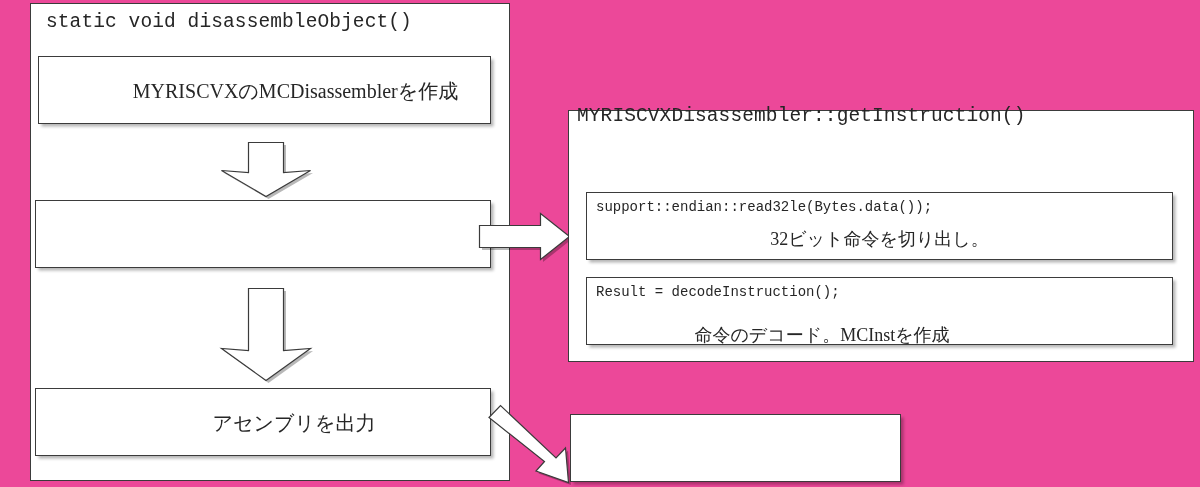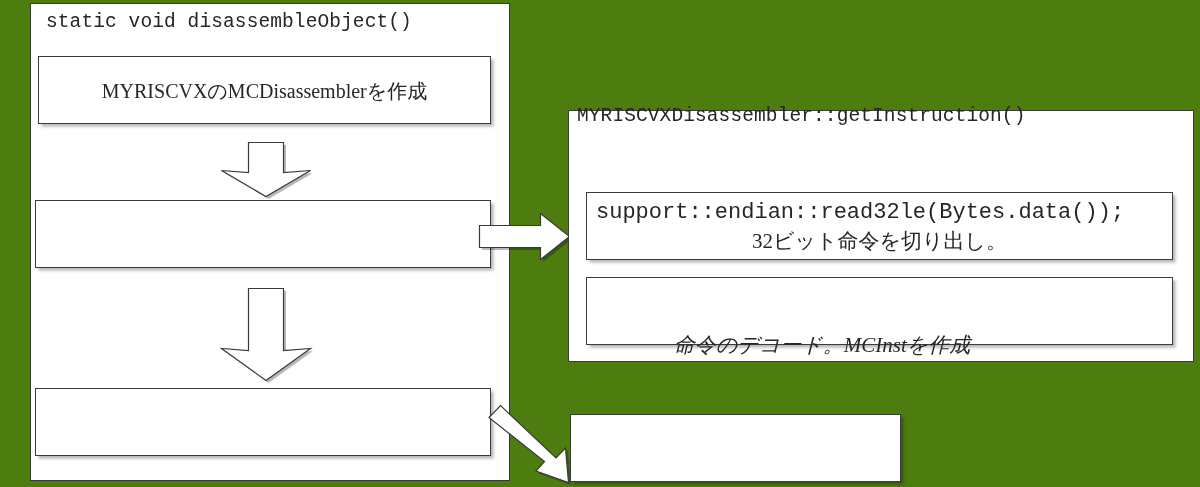--- a/index.html
+++ b/index.html
@@ -4,21 +4,21 @@
 <style>
   html, body {
     margin: 0;
     padding: 0;
     background: #ffffff;
   }
   #canvas {
     position: relative;
     width: 1200px;
     height: 487px;
-    background: #4d7c0f;
+    background: #ec4899;
     font-family: "Liberation Serif", "DejaVu Serif", serif;
     overflow: hidden;
   }
 
   
   .box {
     position: absolute;
     background: #ffffff;
     border: 1.2px solid #3b3b3b;
     box-sizing: border-box;
@@ -39,30 +39,31 @@
   }
 
   
   .mono {
     font-family: "Liberation Mono", "DejaVu Sans Mono", monospace;
     font-size: 19.5px;
     letter-spacing: 0.1px;
   }
   .mono-sm {
     font-family: "Liberation Mono", "DejaVu Sans Mono", monospace;
-    font-size: 22px;
+    font-size: 14px;
   }
   
   .jp {
     font-family: "Liberation Serif", "DejaVu Serif", serif;
     font-size: 20px;
+    margin-left: 31px;
   }
   .jp-sm {
     font-family: "Liberation Serif", "DejaVu Serif", serif;
-    font-size: 21px;
+    font-size: 18px;
   }
 
   .center { text-align: center; }
 
   
   .arrow-svg {
     position: absolute;
     overflow: visible;
   }
   .arrow-shape {
@@ -106,36 +107,38 @@
   </svg>
 
   <div id="box-decode" class="box"></div>
 
   <svg class="arrow-svg" style="left:203px; top:286px;" width="124" height="95" viewBox="0 0 124 95">
     <path class="arrow-shadow" d="M 45.5 2.5 L 80.5 2.5 L 80.5 64.5 L 107.5 62.5 L 63 94.5 L 18.5 62.5 L 45.5 64.5 Z" transform="translate(2.5,2.5)"></path>
     <path class="arrow-shape" d="M 45.5 2.5 L 80.5 2.5 L 80.5 64.5 L 107.5 62.5 L 63 94.5 L 18.5 62.5 L 45.5 64.5 Z"></path>
   </svg>
 
   <div id="box-emit" class="box"></div>
+  <div class="txt jp center" style="left:35px; top:411px; width:456px;">アセンブリを出力</div>
 
   <svg class="arrow-svg" style="left:478px; top:212px;" width="94" height="52" viewBox="0 0 94 52">
     <path class="arrow-shadow" d="M 1.5 13.5 L 62.5 13.5 L 62.5 1.5 L 91.5 24.5 L 62.5 47.5 L 62.5 35.5 L 1.5 35.5 Z" transform="translate(2.5,2.5)"></path>
     <path class="arrow-shape" d="M 1.5 13.5 L 62.5 13.5 L 62.5 1.5 L 91.5 24.5 L 62.5 47.5 L 62.5 35.5 L 1.5 35.5 Z"></path>
   </svg>
 
   <div id="panel-right" class="panel-outline"></div>
 
   <div class="txt mono" style="left:577px; top:104px;">MYRISCVXDisassembler::getInstruction()</div>
 
   <div id="box-read32" class="box"></div>
   <div class="txt mono-sm" style="left:596px; top:199px;">support::endian::read32le(Bytes.data());</div>
   <div class="txt jp-sm center" style="left:586px; top:228px; width:587px;">32ビット命令を切り出し。</div>
 
   <div id="box-decodeinst" class="box"></div>
-  <div class="txt jp-sm center" style="left:586px; top:332px; width:472px;font-style:italic;">命令のデコード。MCInstを作成</div>
+  <div class="txt mono-sm" style="left:596px; top:284px;">Result = decodeInstruction();</div>
+  <div class="txt jp-sm center" style="left:586px; top:324px; width:472px;">命令のデコード。MCInstを作成</div>
 
   <svg class="arrow-svg" style="left:486px; top:404px;" width="96" height="84" viewBox="0 0 96 84">
     <path class="arrow-shadow" d="M 3.0 13.5 L 14.5 1.5 L 70.0 54.0 L 79.5 44.0 L 82.5 78.5 L 50.0 67.0 L 58.5 57.5 Z" transform="translate(2.5,2.5)"></path>
     <path class="arrow-shape" d="M 3.0 13.5 L 14.5 1.5 L 70.0 54.0 L 79.5 44.0 L 82.5 78.5 L 50.0 67.0 L 58.5 57.5 Z"></path>
   </svg>
 
   <div id="box-printinst" class="box"></div>
 
 </div>
 

